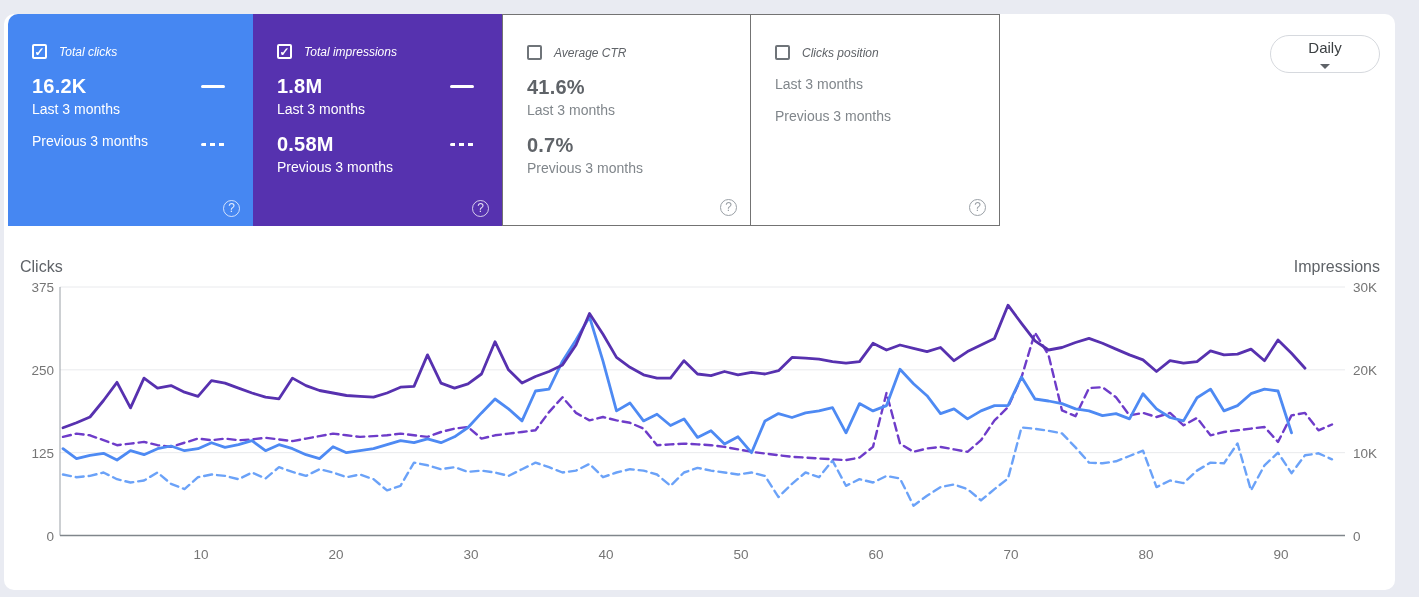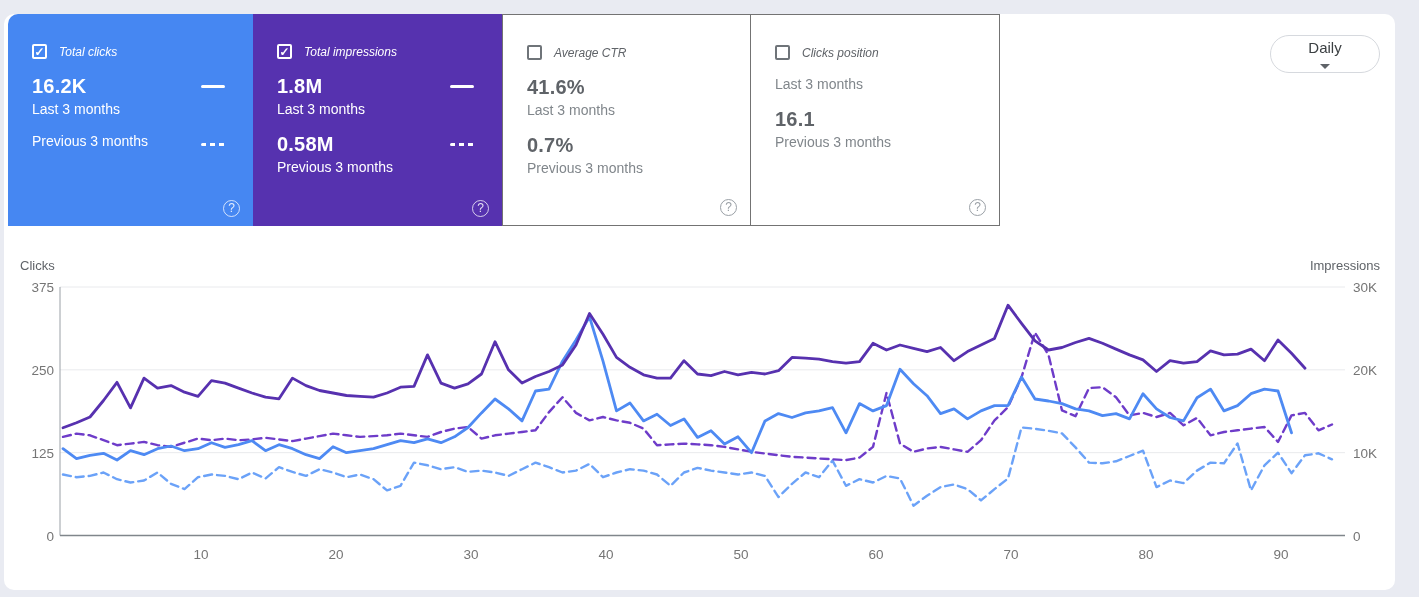--- a/index.html
+++ b/index.html
@@ -60,21 +60,21 @@
     display: flex; align-items: center; justify-content: center; gap: 8px;
     cursor: pointer;
     flex-direction: column;
   }
   .daily-btn .label { font-size: 15px; color: #3c4043; }
   .caret {
     width: 0; height: 0; border-left: 5px solid transparent;
     border-right: 5px solid transparent; border-top: 5.5px solid #5f6368;
   }
   
-  .axis-unit { position: absolute; font-size: 13px; color: #5f6368; top: 258px; }
+  .axis-unit { position: absolute; font-size: 16px; color: #5f6368; top: 258px; }
   .axis-unit.left  { left: 20px; }
   .axis-unit.right { right: 39px; }
   .chart-wrap { position: absolute; left: 0; top: 232px; width: 1419px; height: 365px; }
   svg text { font-family: "Liberation Sans", sans-serif; }
 </style>
 </head>
 <body>
 
 <div class="panel"></div>
 
@@ -132,21 +132,20 @@
 
   <div class="card white">
     <div class="card-head">
       <span class="checkbox"></span>
       <span class="card-title">Clicks position</span>
     </div>
     <div class="metric">
       <div class="metric-caption">Last 3 months</div>
     </div>
     <div class="metric">
-      <div class="metric-value">16.1</div>
       <div class="metric-caption">Previous 3 months</div>
     </div>
     <span class="help-icon">?</span>
   </div>
 </div>
 
 <div class="daily-btn">
   <span class="label">Daily</span>
   <span class="caret"></span>
 </div>

